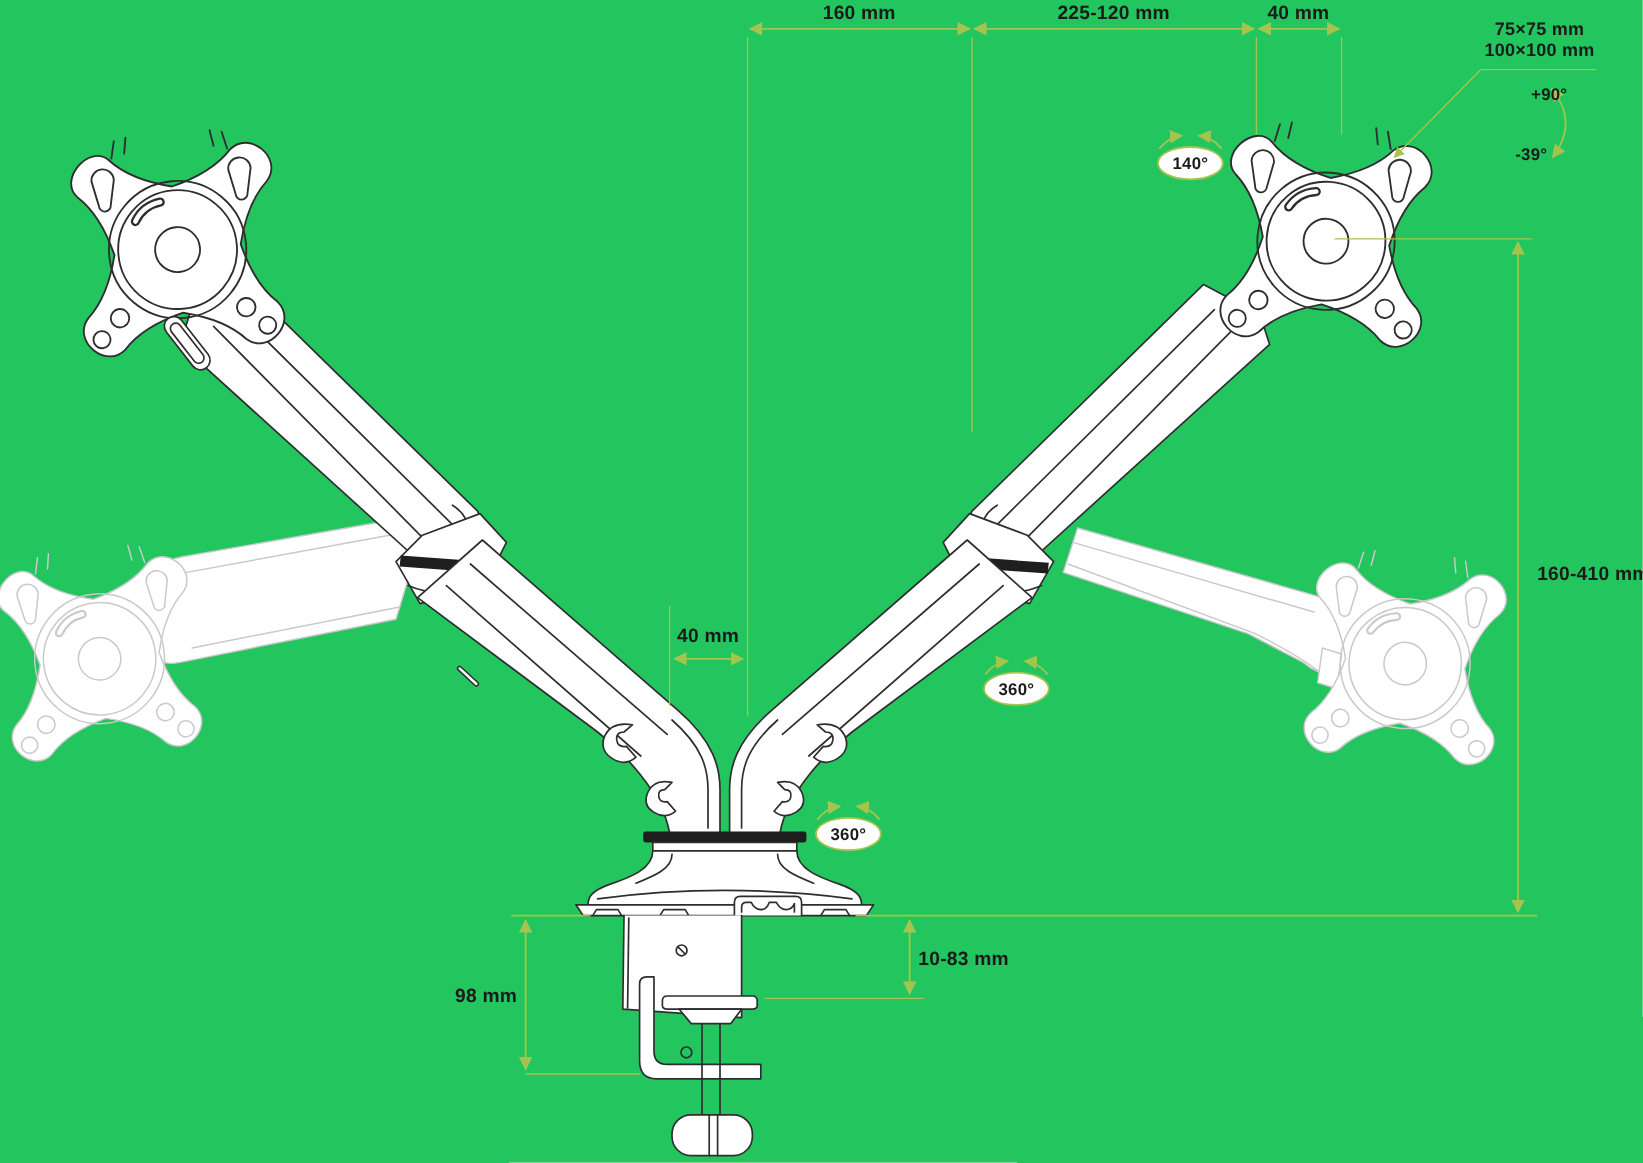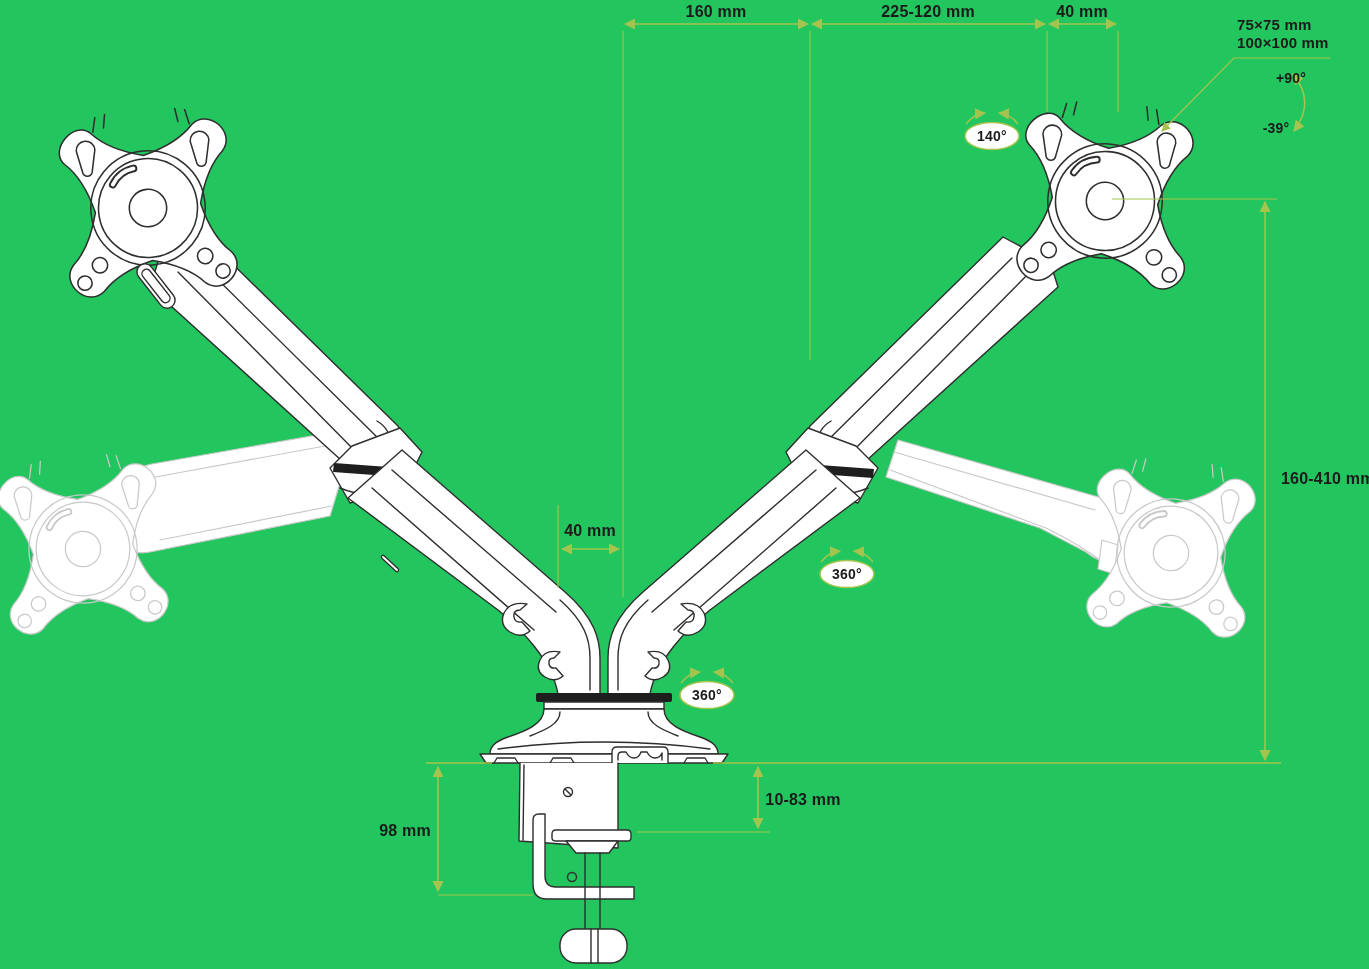--- a/index.html
+++ b/index.html
@@ -3,21 +3,21 @@
 <meta charset="utf-8">
 <style>
   html,body{margin:0;padding:0;background:#ffffff;}
   #stage{position:relative;width:1369px;height:969px;background:#22c55e;overflow:hidden;
          font-family:"Liberation Sans", sans-serif;}
   #art-svg{position:absolute;left:0;top:0;}
   .lbl{position:absolute;font-weight:700;color:#1b1b1b;white-space:nowrap;
        font-size:16px;letter-spacing:.2px;transform:translate(-50%,-50%);}
   .lbl.small{font-size:14px;}
   .lbl.anchor-left{transform:translate(0,-50%);}
-  .lbl.two-line{transform:none;line-height:18px;font-size:15px;}
+  .lbl.two-line{transform:none;line-height:18px;font-size:15px;text-align:center;}
 </style>
 </head>
 <body>
 
 <div id="stage">
 
 <svg id="art-svg" width="1369" height="969" viewBox="0 0 1369 969" aria-hidden="true">
   <defs>
     <marker id="ar" viewBox="0 0 10 10" refX="9" refY="5" markerWidth="7.5" markerHeight="7.5" orient="auto-start-reverse">
       <path d="M0,0 L10,5 L0,10 Z" fill="#a5c44e"></path>

